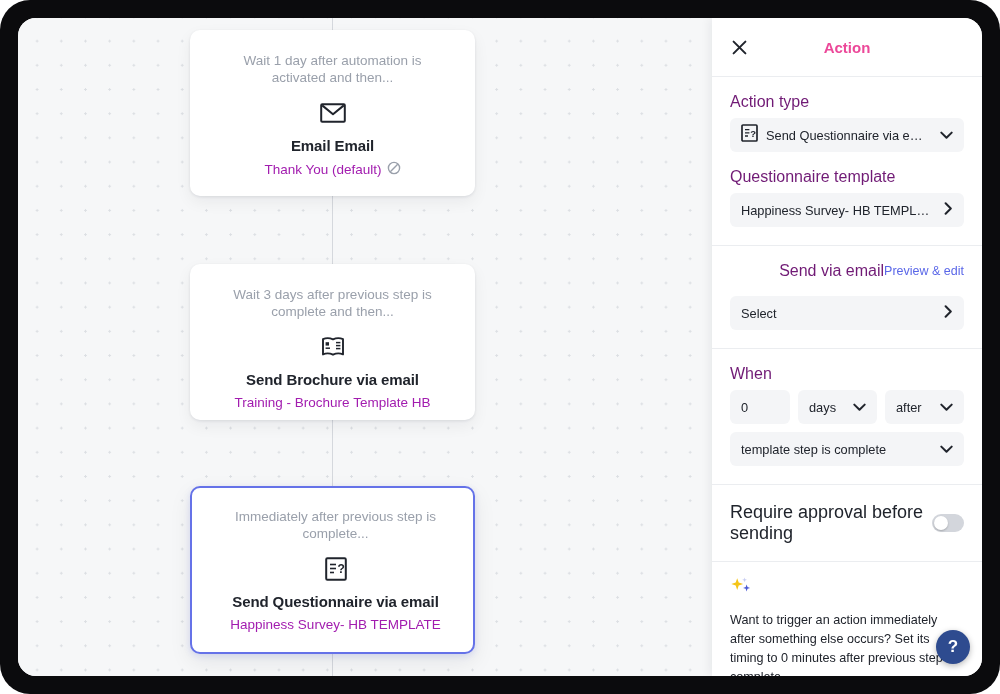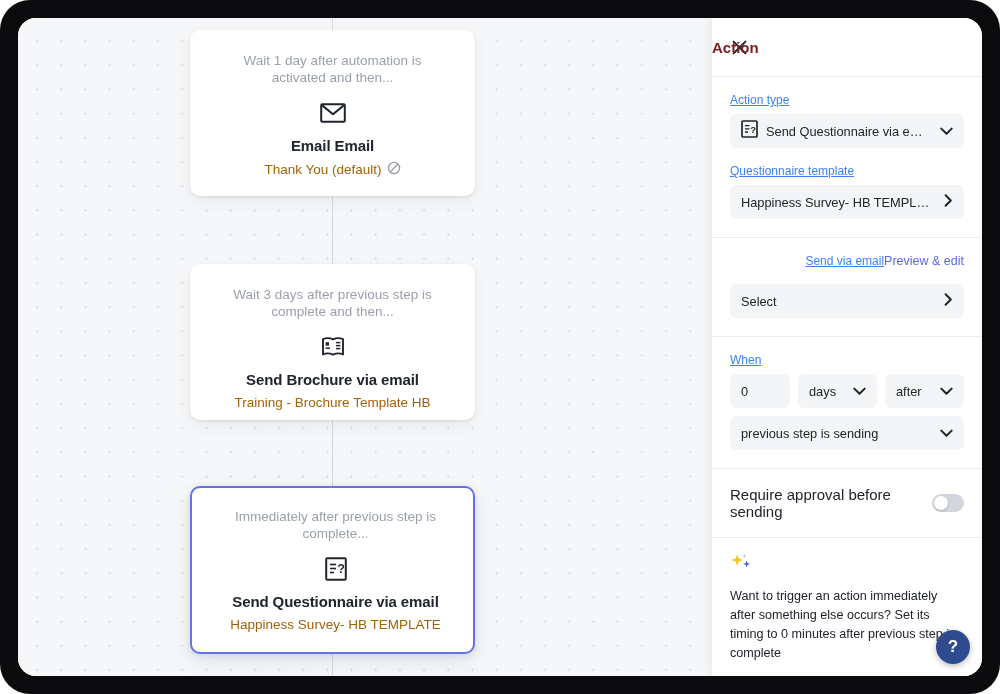--- a/index.html
+++ b/index.html
@@ -89,21 +89,21 @@
   }
   .card-title {
     font-size: 15px;
     font-weight: bold;
     color: #20242c;
     letter-spacing: -0.1px;
   }
   .card-sub {
     margin-top: 7px;
     font-size: 13.5px;
-    color: #a16207;
+    color: #a21caf;
     display: flex;
     align-items: center;
     justify-content: center;
     gap: 5px;
   }
 
   
   #action-panel {
     width: 270px;
     height: 658px;
@@ -122,34 +122,34 @@
     position: relative;
   }
   #close-icon {
     width: 18px; height: 18px;
     display: flex; align-items: center; justify-content: center;
     cursor: pointer;
   }
   #panel-title {
     position: absolute;
     left: 0; right: 0;
+    text-align: center;
     font-size: 15px;
     font-weight: bold;
-    color: #7f1d1d;
+    color: #ec4899;
     pointer-events: none;
   }
 
   .panel-section { padding: 16px 18px 18px; }
   .panel-divider { height: 1px; background: #ebedf0; }
 
   .field-label {
-    font-size: 12px;
-    color: #3b82f6;
+    font-size: 16px;
+    color: #701a75;
     margin-bottom: 7px;
-    text-decoration: underline;
   }
   .label-row {
     display: flex;
     align-items: center;
     justify-content: flex-end;
     margin-bottom: 16px;
   }
   .link-action {
     font-size: 12.5px;
     color: #5a67e8;
@@ -184,21 +184,21 @@
     border: 0; background: transparent; outline: none;
     font-family: inherit; font-size: 12.8px; color: #20242c;
     width: 100%; padding: 0;
   }
 
   .toggle-row {
     display: flex;
     align-items: center;
     justify-content: space-between;
   }
-  .toggle-label { font-size: 15px; color: #20242c; }
+  .toggle-label { font-size: 18px; color: #20242c; }
   .toggle {
     width: 32px; height: 18px;
     background: #d3d6dc;
     border-radius: 9px;
     position: relative;
     cursor: pointer;
     flex: none;
   }
   .toggle::after {
     content: "";
@@ -383,21 +383,21 @@
           <div class="field-box when-rel">
             <span class="ftext">after</span>
             <span>
               <svg width="13" height="9" viewBox="0 0 13 9">
                 <path d="M1.3 1.6 L6.5 6.8 L11.7 1.6" fill="none" stroke="#20242c" stroke-width="2" stroke-linecap="round" stroke-linejoin="round"></path>
               </svg>
             </span>
           </div>
         </div>
         <div class="field-box when-full">
-          <span class="ftext">previous step is sending</span>
+          <span class="ftext">template step is complete</span>
           <span>
             <svg width="13" height="9" viewBox="0 0 13 9">
               <path d="M1.3 1.6 L6.5 6.8 L11.7 1.6" fill="none" stroke="#20242c" stroke-width="2" stroke-linecap="round" stroke-linejoin="round"></path>
             </svg>
           </span>
         </div>
       </div>
 
       <div class="panel-divider"></div>
 

